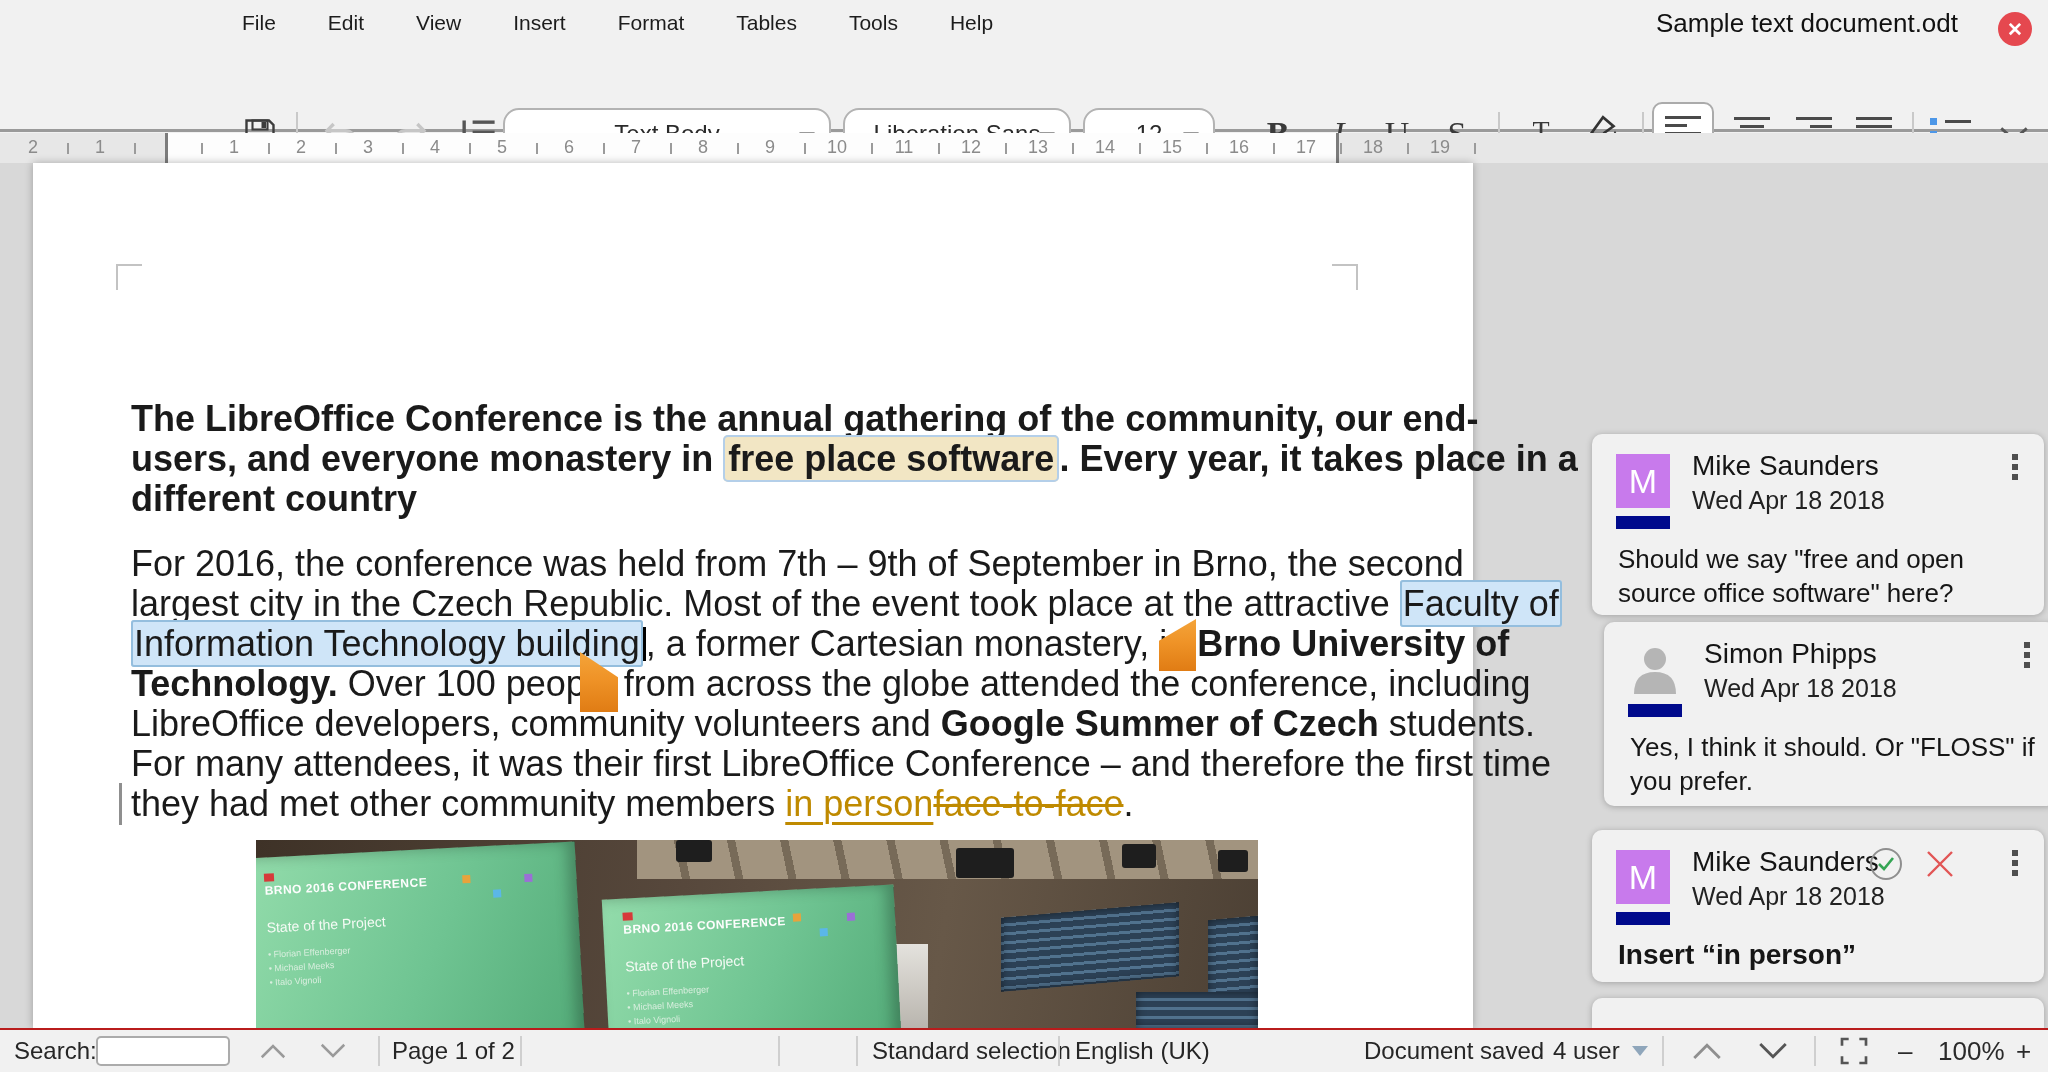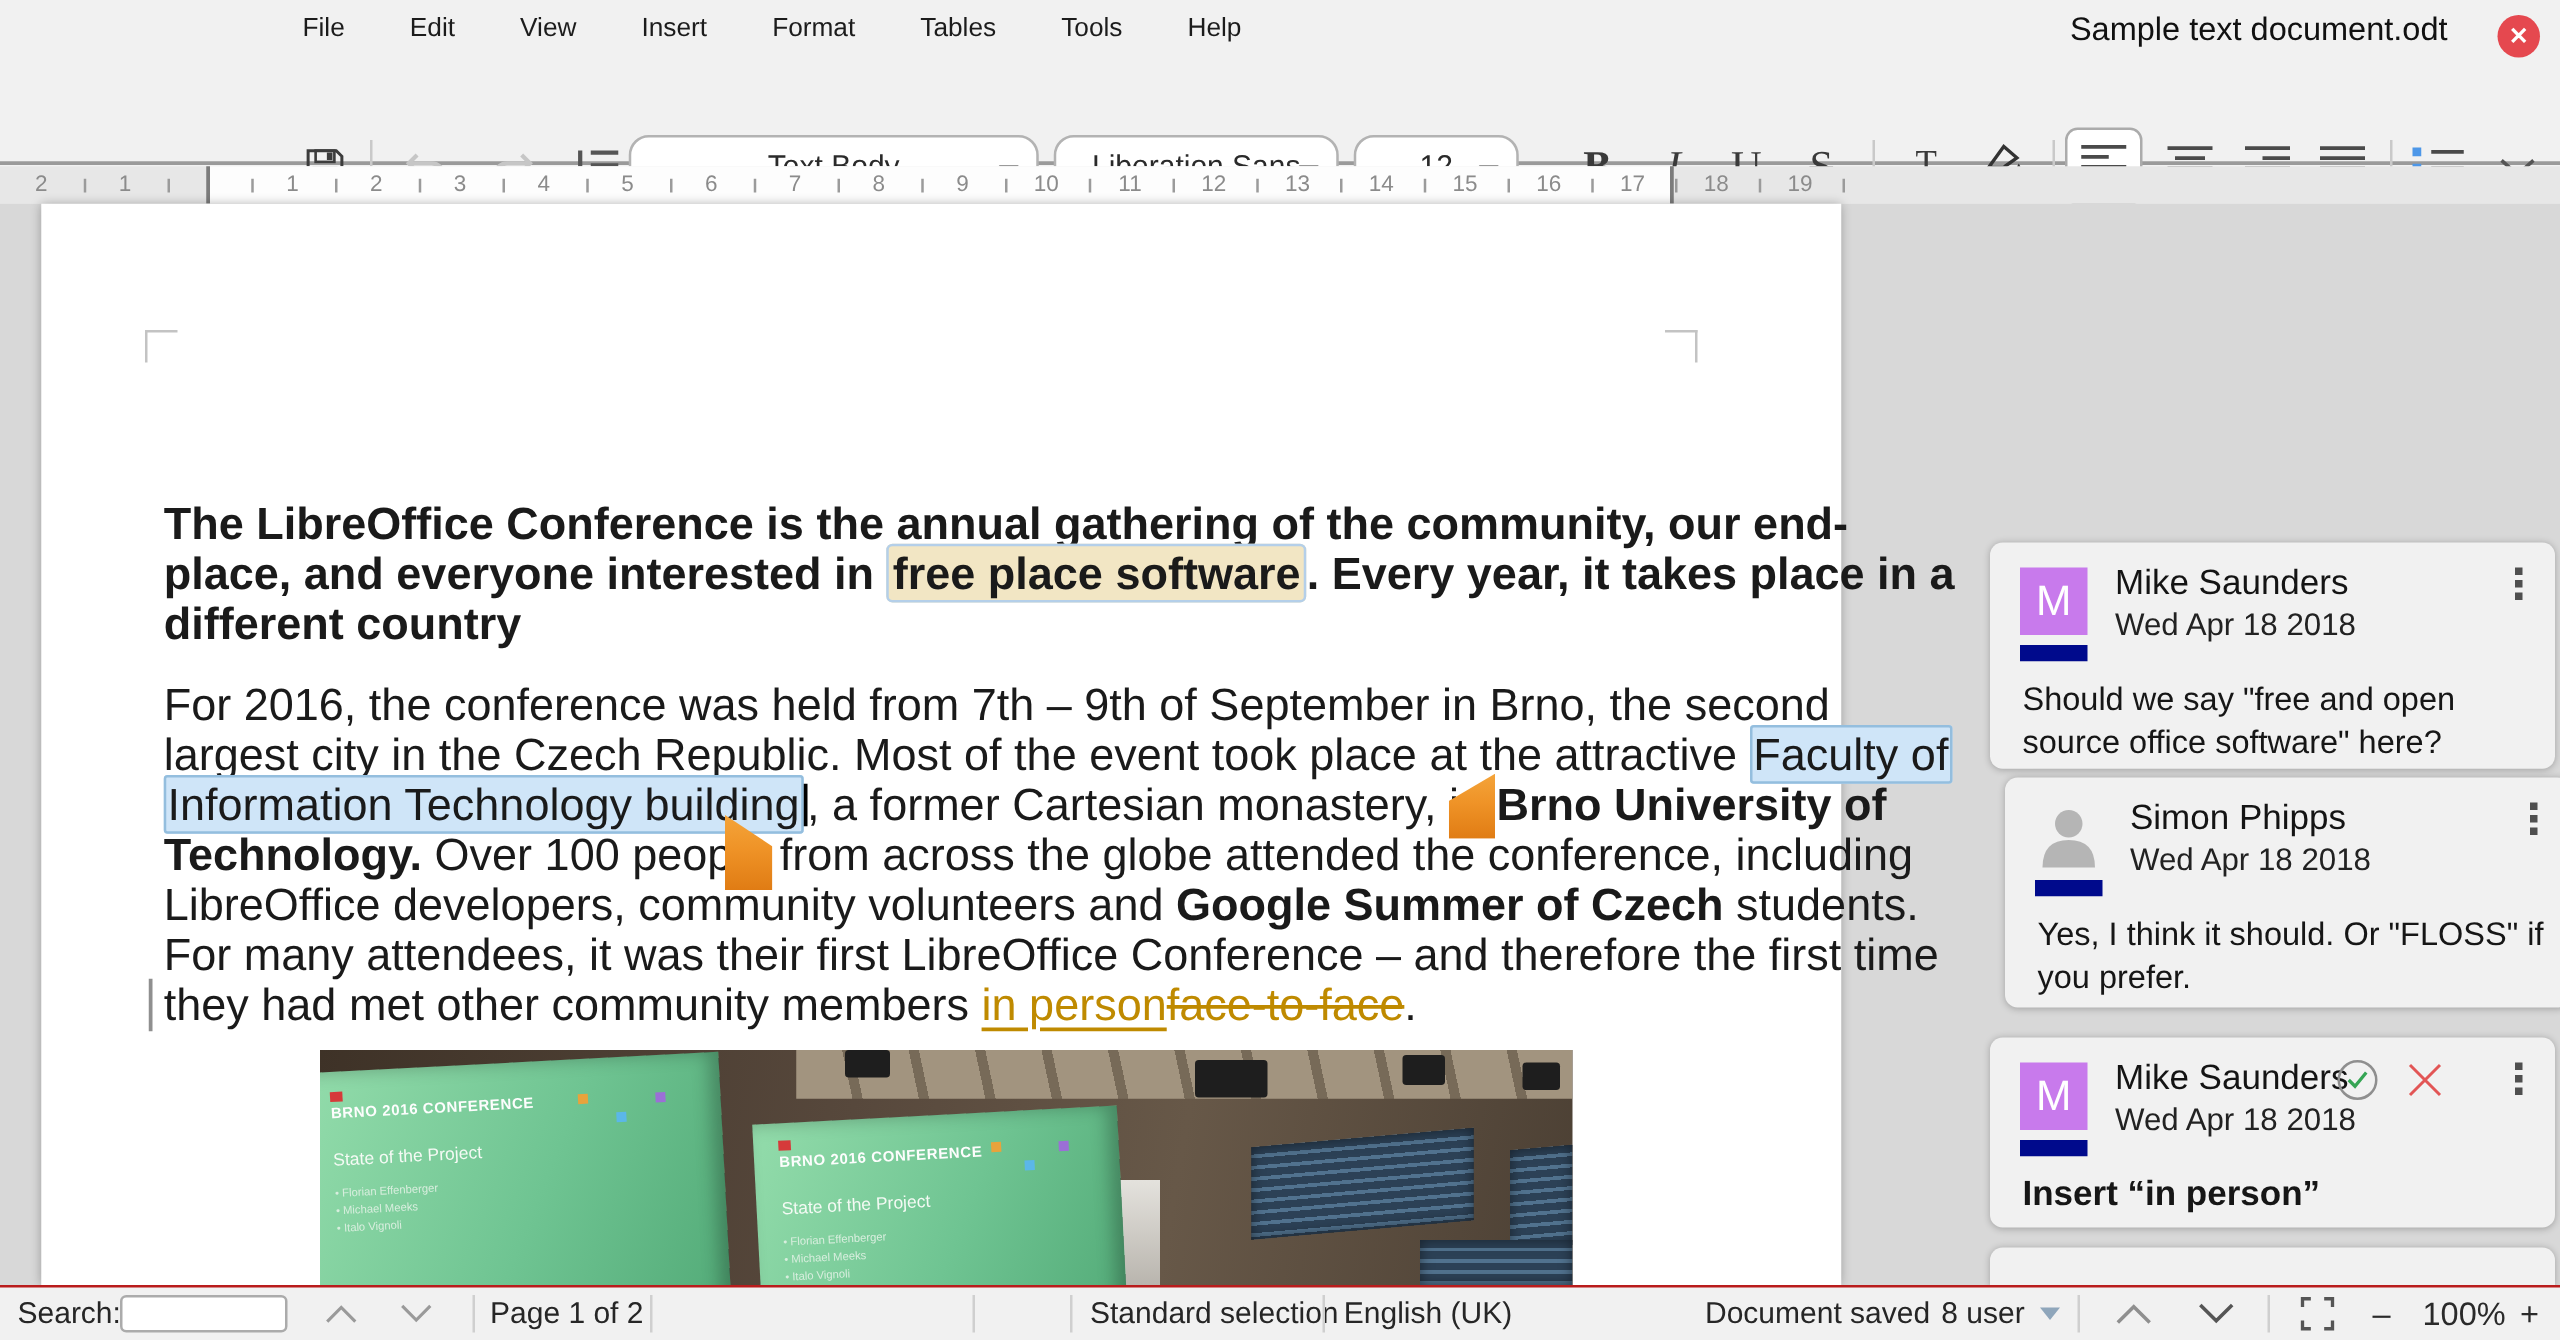--- a/index.html
+++ b/index.html
@@ -316,21 +316,21 @@
   </div>
 
   <div class="canvas"></div>
   <div class="page"></div>
   <div class="cmark l" style="left:116px;top:264px;"></div>
   <div class="cmark r" style="left:1332px;top:264px;"></div>
 
   <div id="docBlocks">
       <div class="doc-block" style="top: 399px;">
         <div class="doc-line"><span class="run-b">The LibreOffice Conference is the annual gathering of the community, our end-</span></div>
-        <div class="doc-line"><span class="run-b">place, and everyone interested in </span><span class="run-b run-hl">free place software</span><span class="run-b">. Every year, it takes place in a</span></div>
+        <div class="doc-line"><span class="run-b">users, and everyone monastery in </span><span class="run-b run-hl">free place software</span><span class="run-b">. Every year, it takes place in a</span></div>
         <div class="doc-line"><span class="run-b">different country</span></div>
       </div>
       <div class="doc-block" style="top: 544px;">
         <div class="doc-line"><span class="">For 2016, the conference was held from 7th – 9th of September in Brno, the second</span></div>
         <div class="doc-line"><span class="">largest city in the Czech Republic. Most of the event took place at the attractive </span><span class="run-sel">Faculty of </span></div>
         <div class="doc-line"><span class="run-sel">Information Technology building</span><span class="caret"></span><span class="">, a former Cartesian monastery, in </span><span class="run-b">Brno University of</span></div>
         <div class="doc-line"><span class="run-b">Technology.</span><span class=""> Over 100 people from across the globe attended the conference, including</span></div>
         <div class="doc-line"><span class="">LibreOffice developers, community volunteers and </span><span class="run-b">Google Summer of Czech</span><span class=""> students.</span></div>
         <div class="doc-line"><span class="">For many attendees, it was their first LibreOffice Conference – and therefore the first time</span></div>
         <div class="doc-line"><span class="">they had met other community members </span><span class="run-ins">in person</span><span class="run-del">face-to-face</span><span class="">.</span></div>
@@ -441,21 +441,21 @@
     <div class="ssep" style="left:378px;"></div>
     <div class="sb" style="left:392px;">Page 1 of 2</div>
     <div class="ssep" style="left:520px;"></div>
     <div class="ssep" style="left:778px;"></div>
     <div class="ssep" style="left:856px;"></div>
     <div class="sb" style="left:872px;">Standard selection</div>
     <div class="ssep" style="left:1058px;"></div>
     <div class="sb" style="left:1075px;">English (UK)</div>
     <div class="sb" style="left:1364px;">Document saved</div>
     <div class="sb" style="left:1553px;">
-      <span>8 user</span>
+      <span>4 user</span>
       <span class="tri-down"></span>
     </div>
     <div class="ssep" style="left:1662px;"></div>
     <div class="sb" style="left:1690px;">
       <svg width="34" height="20" viewBox="0 0 24 14">
           <path d="M3 12 L12 3 L21 12" fill="none" stroke="#8f8f8f" stroke-width="2"></path>
         </svg>
     </div>
     <div class="sb" style="left:1756px;">
       <svg width="34" height="20" viewBox="0 0 24 14">

